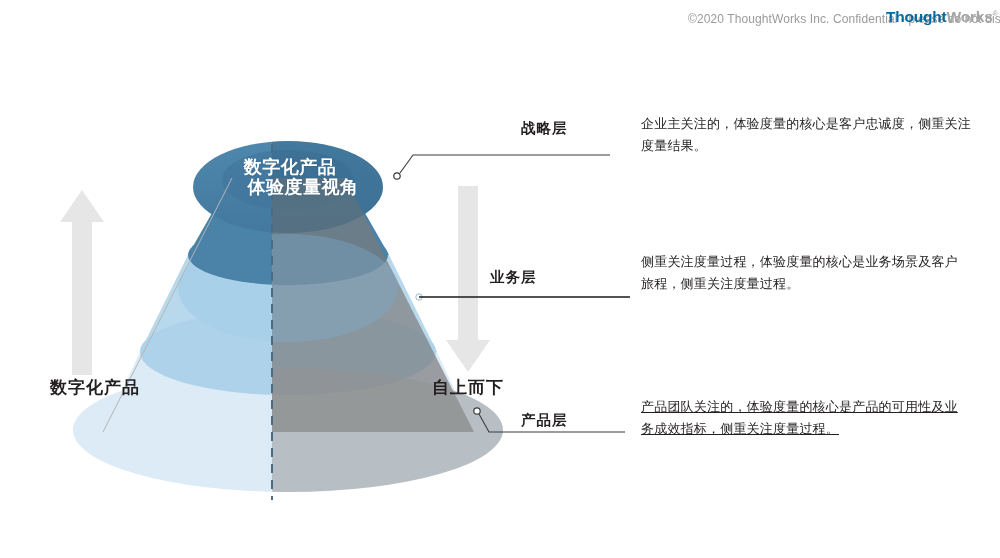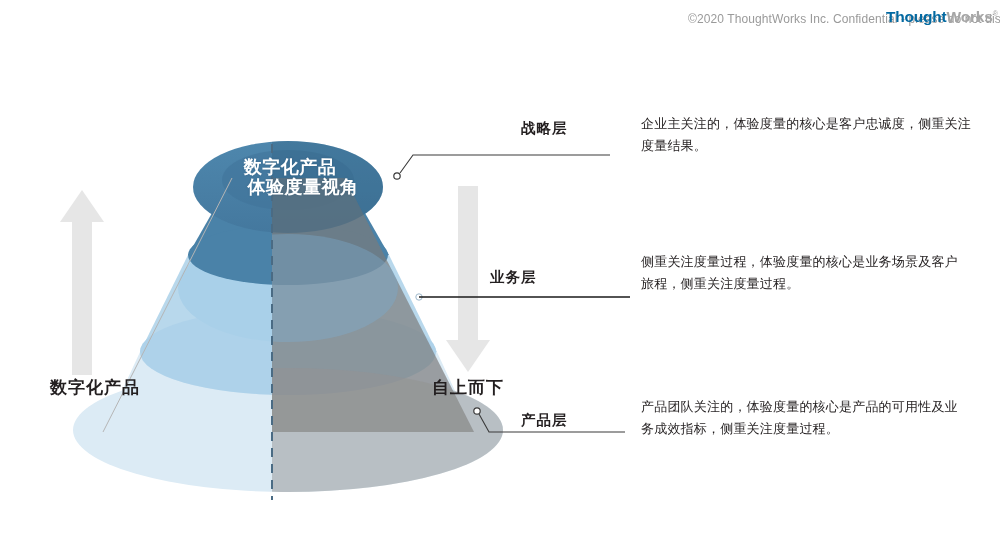--- a/index.html
+++ b/index.html
@@ -96,21 +96,21 @@
   .layer-desc {
     position: absolute;
     font-size: 13px;
     line-height: 22px;
     color: #231f20;
     letter-spacing: .2px;
     width: 330px;
   }
   .ld-1 { left: 641px; top: 113px; }
   .ld-2 { left: 641px; top: 251px; width: 322px; }
-  .ld-3 { left: 641px; top: 396px; width: 322px; }
+  .ld-3 { left: 641px; top: 396px; width: 322px; text-decoration: underline; }
 </style>
 </head>
 <body>
 
 <div class="header">
   <div class="copyright">©2020 ThoughtWorks Inc.  Confidential - please do not distribute.</div>
   <div class="brand">
     <span class="b-strong">Thought</span><span class="b-light">Works</span><span class="b-tm">®</span>
   </div>
 </div>

